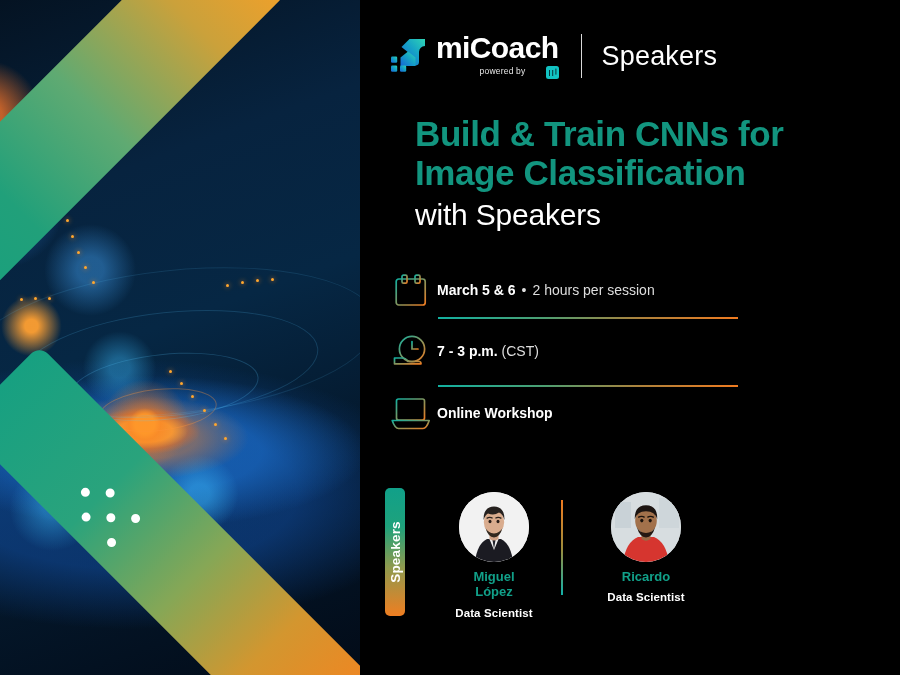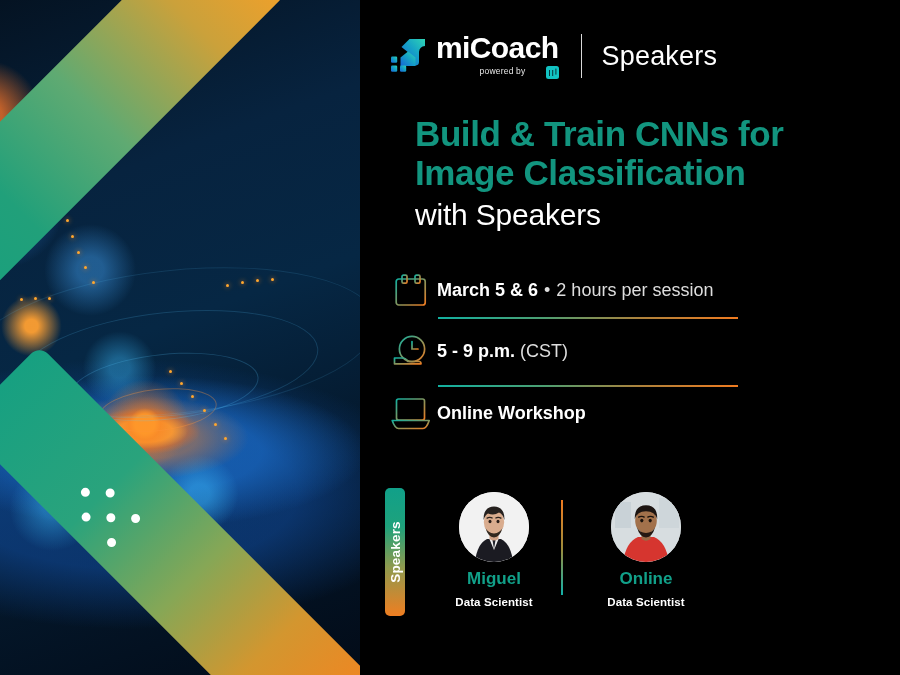--- a/index.html
+++ b/index.html
@@ -82,21 +82,21 @@
   .title-main {
     font-size:35px; line-height:1.10; font-weight:700; color:#12957f;
     letter-spacing:-.4px;
   }
   .title-sub { font-size:30px; color:#fff; font-weight:400; margin-top:6px; letter-spacing:-.2px; }
 
   
   .details { position:absolute; left:5px; top:265px; width:500px; }
   .drow { position:relative; display:flex; align-items:center; min-height:46px; }
   .dicon { width:52px; flex:0 0 52px; display:flex; align-items:center; justify-content:center; }
-  .dtext { color:#fff; font-size:18px; line-height:1.55; }
+  .dtext { color:#fff; font-size:14px; line-height:1.55; }
   .dtext b { font-weight:700; }
   .dtext .light { color:#dedede; font-weight:400; }
   .dsep { color:#dedede; padding:0 6px; }
   .hline {
     height:2px; margin-left:53px; width:300px;
     background:linear-gradient(90deg,#12b0a0 0%,#4c9f72 35%,#b0823b 68%,#ef7b20 100%);
   }
 
   
   .speakers { position:absolute; left:5px; top:488px; width:500px; height:150px; }
@@ -111,21 +111,21 @@
   }
   .sp-card { position:absolute; top:0; width:152px; text-align:center; }
   .sp-card.one { left:33px; }
   .sp-card.two { left:185px; }
   .sp-photo {
     width:70px; height:70px; border-radius:50%; margin:4px auto 0; overflow:hidden;
     position:relative;
   }
   .sp-photo.one { background:radial-gradient(circle at 50% 28%, #f6f6f6 0 46%, #eaeaea 70%, #dcdcdc 100%); }
   .sp-photo.two { background:linear-gradient(180deg,#dfe3e6 0%,#cfd6da 55%,#c2cace 100%); }
-  .sp-name { font-size:17px; font-weight:700; color:#11a089; line-height:1.18; margin-top:7px; }
+  .sp-name { font-size:13px; font-weight:700; color:#11a089; line-height:1.18; margin-top:7px; }
   .sp-role { font-size:11.5px; font-weight:700; color:#fff; margin-top:7px; letter-spacing:.1px; }
   .sp-vsep {
     position:absolute; left:176px; top:12px; width:2px; height:95px;
     background:linear-gradient(180deg,#ef7b20 0%,#a08b3a 50%,#12b0a8 100%);
   }
 </style>
 </head>
 <body>
 
 <div class="art">
@@ -237,21 +237,21 @@
             </linearGradient>
           </defs>
           <circle cx="19" cy="15" r="12.6" fill="none" stroke="url(#gt)" stroke-width="1.7"></circle>
           <path d="M19 7.5 L19 15 L25 15" fill="none" stroke="url(#gt)" stroke-width="1.7" stroke-linecap="round"></path>
           <path d="M1.5 22 L1.5 31" fill="none" stroke="url(#gt)" stroke-width="1.7" stroke-linecap="round"></path>
           <path d="M1.5 24 L9 24 Q13 24 15 27.5 L26 27.5 Q28 27.5 28 29.8 L1.5 29.8 Z" fill="none" stroke="url(#gt)" stroke-width="1.7" stroke-linejoin="round"></path>
         </svg>
       </div>
       <div class="dtext">
         <div>
-          <b>5 - 9 p.m.</b>
+          <b>7 - 3 p.m.</b>
           <span class="light">(CST)</span>
         </div>
       </div>
     </div>
     <div class="hline"></div>
 
     <div class="drow" style="min-height:54px;text-align:right;">
       <div class="dicon">
         <svg width="40" height="34" viewBox="0 0 40 34">
           <defs>
@@ -289,20 +289,21 @@
           <path d="M24.6 28 Q24 15 35 14.6 Q46 15 45.4 28 Q44 22 40 20.5 Q35 24 29 21.5 Q26 23 24.6 28 Z" fill="#26211f"></path>
           <path d="M26.5 36 Q29 45 35 45.4 Q41 45 43.5 36 Q41 41 35 41.4 Q29 41 26.5 36 Z" fill="#32281f"></path>
           <ellipse cx="31" cy="29.5" rx="1.5" ry="1.7" fill="#2a1e18"></ellipse>
           <ellipse cx="39" cy="29.5" rx="1.5" ry="1.7" fill="#2a1e18"></ellipse>
           <path d="M27.6 26.3 Q31 24.6 33.6 26.3" stroke="#2a211c" stroke-width="1.3" fill="none"></path>
           <path d="M36.4 26.3 Q39 24.6 42.4 26.3" stroke="#2a211c" stroke-width="1.3" fill="none"></path>
         </svg>
       </div>
       <div class="sp-name">
         <div>Miguel</div>
+        <div>López</div>
       </div>
       <div class="sp-role">Data Scientist</div>
     </div>
 
     <div class="sp-card two">
       <div class="sp-photo two">
         <svg width="70" height="70" viewBox="0 0 70 70">
           <rect width="70" height="70" fill="#d7dde0"></rect>
           <rect x="4" y="10" width="16" height="26" fill="#c6cfd4" opacity=".8"></rect>
           <rect x="48" y="6" width="20" height="30" fill="#cbd3d7" opacity=".7"></rect>
@@ -311,19 +312,19 @@
           <ellipse cx="35" cy="29" rx="10.8" ry="12.5" fill="#a2714b"></ellipse>
           <path d="M23.8 27 Q23.4 13.5 35 13.2 Q46.6 13.5 46.2 27 Q44 19.5 35 19.2 Q26 19.5 23.8 27 Z" fill="#1d1512"></path>
           <path d="M26 35.5 Q28.6 45 35 45.4 Q41.4 45 44 35.5 Q41.5 40.5 35 41 Q28.5 40.5 26 35.5 Z" fill="#241812"></path>
           <ellipse cx="30.8" cy="28.6" rx="1.6" ry="1.8" fill="#1a120d"></ellipse>
           <ellipse cx="39.2" cy="28.6" rx="1.6" ry="1.8" fill="#1a120d"></ellipse>
           <path d="M27.2 25.3 Q30.8 23.4 33.6 25.3" stroke="#1a120d" stroke-width="1.4" fill="none"></path>
           <path d="M36.4 25.3 Q39.2 23.4 42.8 25.3" stroke="#1a120d" stroke-width="1.4" fill="none"></path>
         </svg>
       </div>
       <div class="sp-name">
-        <div>Online</div>
+        <div>Ricardo</div>
       </div>
       <div class="sp-role">Data Scientist</div>
     </div>
   </div>
 
 </div>
 
 </body></html>

